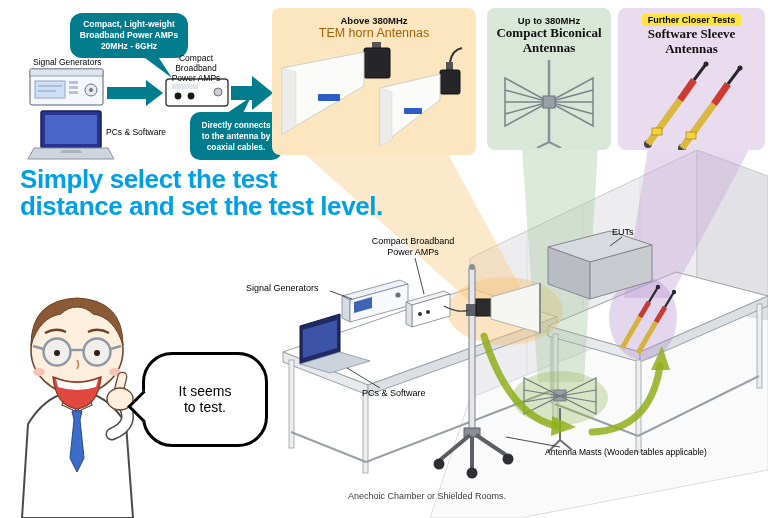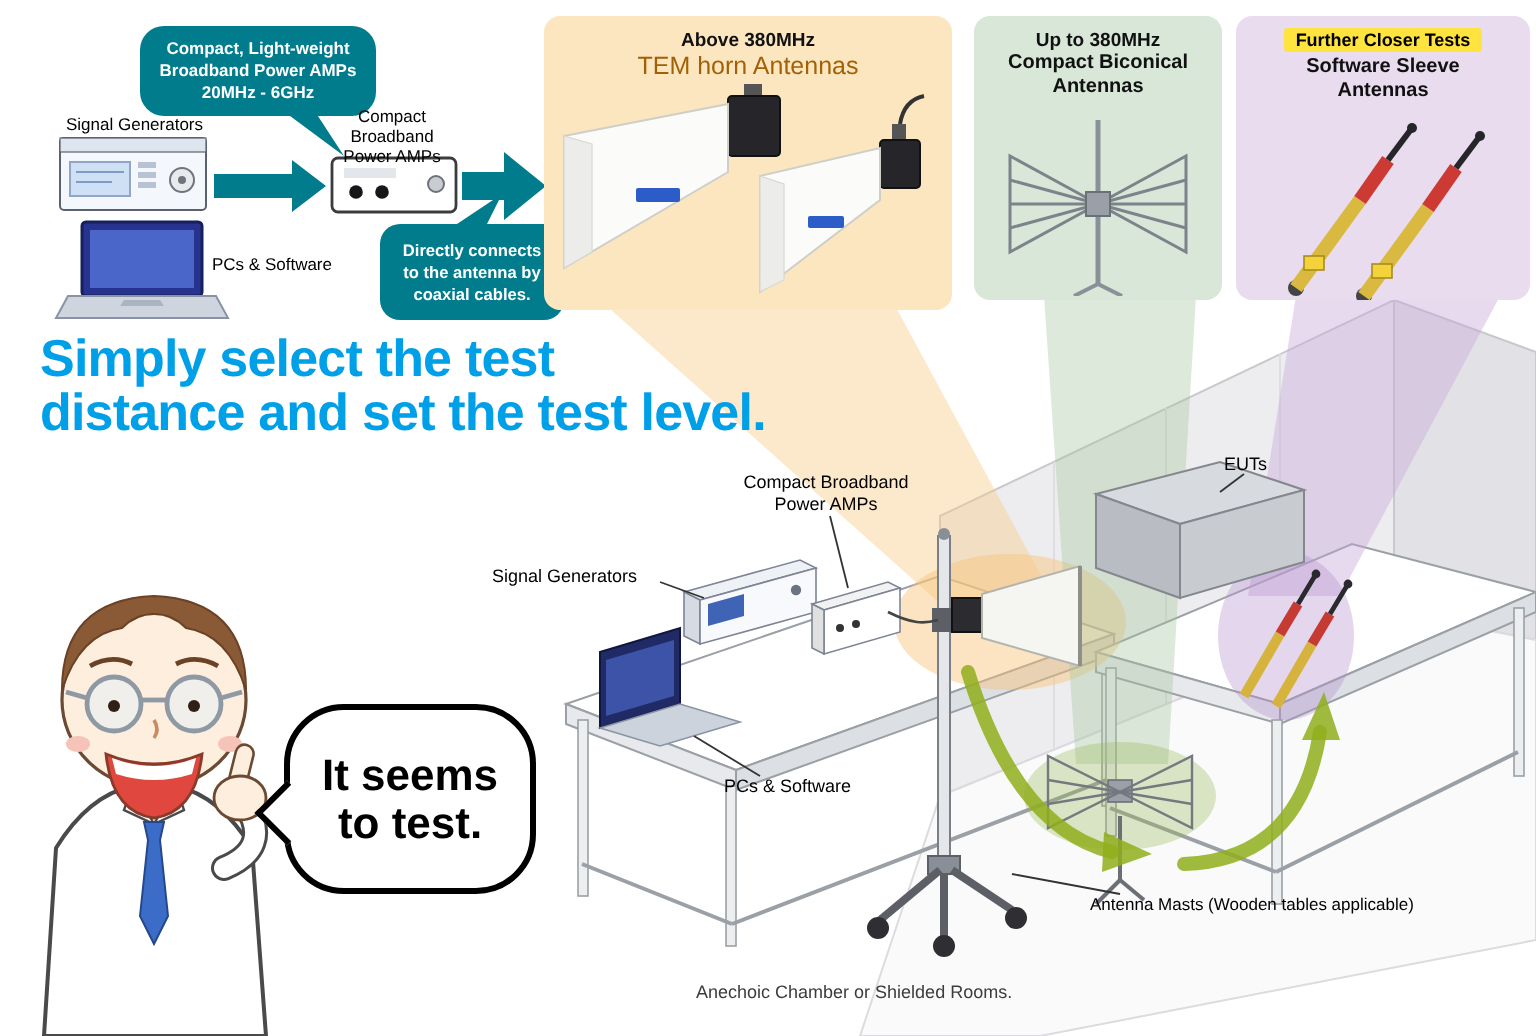--- a/index.html
+++ b/index.html
@@ -16,41 +16,41 @@
   .lbl-flow-sig  { left: 33px;  top: 57px; }
   .lbl-flow-amps { left: 158px; top: 53px; width: 76px; text-align: center; }
   .lbl-flow-pcs  { left: 106px; top: 127px; }
 
   .panel { position: absolute; border-radius: 8px; text-align: center; }
   .panel-tem       { left: 272px; top: 8px; width: 204px; height: 147px; background: var(--tem_panel); }
   .panel-biconical { left: 487px; top: 8px; width: 124px; height: 142px; background: var(--biconical_panel); }
   .panel-sleeve    { left: 618px; top: 8px; width: 147px; height: 142px; background: var(--sleeve_panel); }
   .panel-sub   { font-size: 9.5px; font-weight: bold; margin-top: 7px; color: #111; }
   .panel-title { font-size: 12.5px; font-weight: normal; line-height: 1.15; color: #a16207; }
-  .panel-title-sm { font-size: 10px; font-weight: bold; line-height: 1.15; color: #111; }
+  .panel-title-sm { font-size: 13px; font-weight: bold; line-height: 1.15; color: #111; font-family: Liberation Serif, serif; }
   .chip { display: inline-block; background: var(--highlight_yellow); color: #000;
           font-size: 9px; font-weight: bold; padding: 1px 6px; border-radius: 2px; margin-top: 6px; }
   .panel-art { position: absolute; left: 0; }
 
   .headline { position: absolute; left: 20px; top: 166px; color: var(--headline); font-size: 26px;
               font-weight: 800; line-height: 1.05; letter-spacing: -0.4px; white-space: nowrap; }
   .details  { position: absolute; left: 20px; top: 222px; font-size: 12.5px; font-weight: bold;
               line-height: 1.5; color: #000; white-space: nowrap; }
 
   .scene-label { position: absolute; font-size: 9px; color: #000; line-height: 1.25; white-space: nowrap; }
   .lbl-scene-amps { left: 365px; top: 236px; width: 96px; text-align: center; }
   .lbl-scene-sig  { left: 246px; top: 283px; }
   .lbl-scene-pcs  { left: 362px; top: 388px; }
   .lbl-euts       { left: 612px; top: 227px; }
   .lbl-masts      { left: 545px; top: 447px; font-size: 8.5px; }
   .lbl-chamber    { left: 348px; top: 491px; color: #3c3c3c; }
 
   .speech { position: absolute; left: 142px; top: 352px; width: 126px; height: 95px; background: #fff;
             border: 3.5px solid #000; border-radius: 30px; display: flex; flex-direction: column;
-            align-items: center; justify-content: center; font-size: 22px; font-weight: 700;
+            align-items: center; justify-content: center; font-size: 14px; font-weight: 400;
             line-height: 1.08; text-align: center; color: #000; }
   .speech::before { content: ""; position: absolute; left: -13px; top: 40px; width: 20px; height: 20px;
             background: #fff; border-left: 3.5px solid #000; border-bottom: 3.5px solid #000;
             transform: rotate(45deg); }
 
   .teal-fill { fill: var(--teal); }
 </style>
 </head>
 <body>
 

